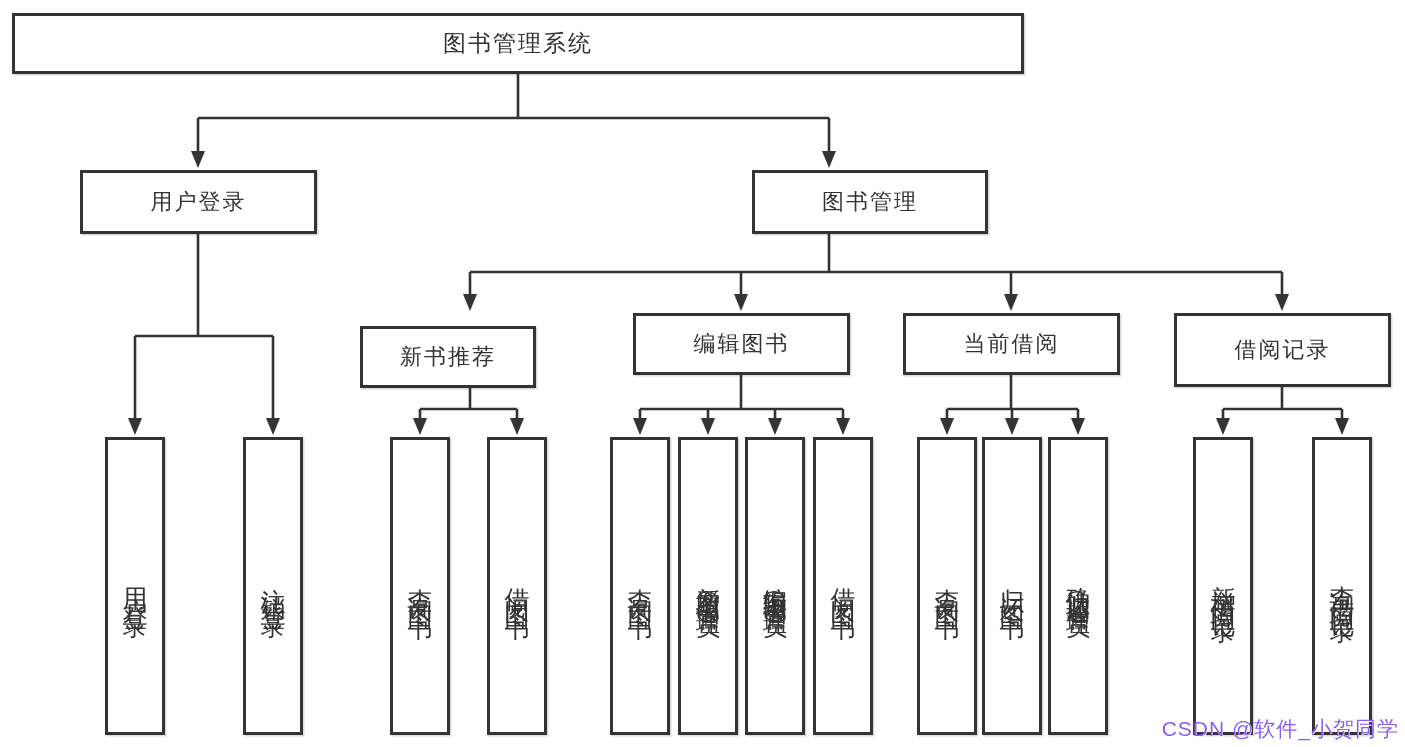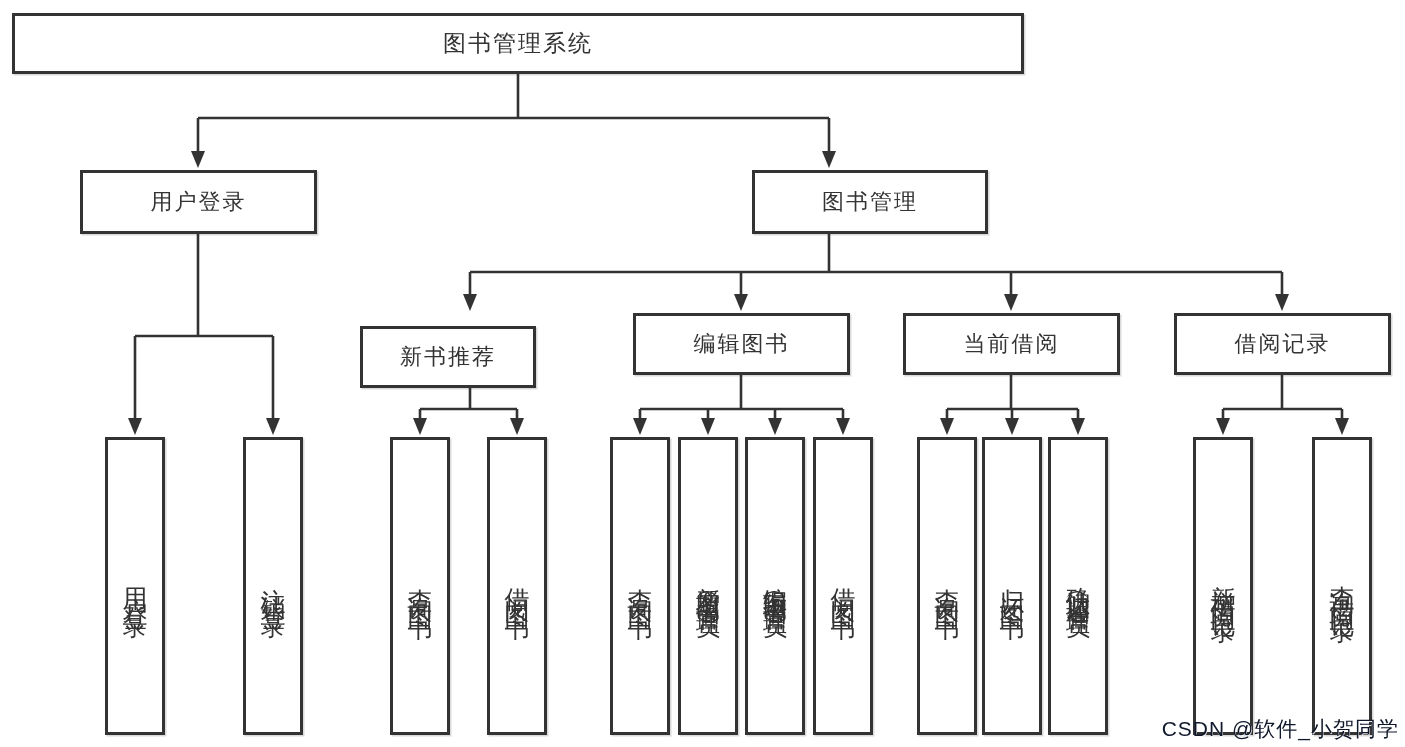--- a/index.html
+++ b/index.html
@@ -52,21 +52,21 @@
     z-index: 2;
   }
   .vbox.long { letter-spacing: 4px; font-size: 24px; }
   .vbox.mid  { letter-spacing: 7px; }
   .watermark {
     position: absolute;
     right: 6px;
     bottom: 4px;
     font-size: 21px;
     letter-spacing: 1px;
-    color: #0f172a;
+    color: #8b5cf6;
     text-shadow: 0.5px 0.5px 0 rgba(255,255,255,0.9);
     z-index: 3;
     white-space: nowrap;
   }
 </style>
 </head>
 <body>
 
 <div class="stage">
 
@@ -94,21 +94,21 @@
     </svg>
 
   <div class="hbox" style="left:12px; top:13px; width:1012px; height:61px; font-size:23px;">图书管理系统</div>
 
   <div class="hbox" style="left:80px; top:170px; width:237px; height:64px;">用户登录</div>
   <div class="hbox" style="left:711px; top:170px; width:236px; height:64px;margin-left:41px;">图书管理</div>
 
   <div class="hbox" style="left:360px; top:326px; width:176px; height:62px;">新书推荐</div>
   <div class="hbox" style="left:633px; top:313px; width:217px; height:62px;">编辑图书</div>
   <div class="hbox" style="left:903px; top:313px; width:217px; height:62px;text-align:center;">当前借阅</div>
-  <div class="hbox" style="left:1174px; top:313px; width:217px; height:62px;">借阅记录</div>
+  <div class="hbox" style="left:1174px; top:313px; width:217px; height:74px;">借阅记录</div>
 
   <div class="vbox" style="left:105px;">用户登录</div>
   <div class="vbox" style="left:243px;">注销登录</div>
 
   <div class="vbox" style="left:390px;">查询图书</div>
   <div class="vbox" style="left:487px;">借阅图书</div>
 
   <div class="vbox" style="left:610px;">查询图书</div>
   <div class="vbox long" style="left:678px;">新增图书（管理员）</div>
   <div class="vbox long" style="left:745px;">编辑图书（管理员）</div>

